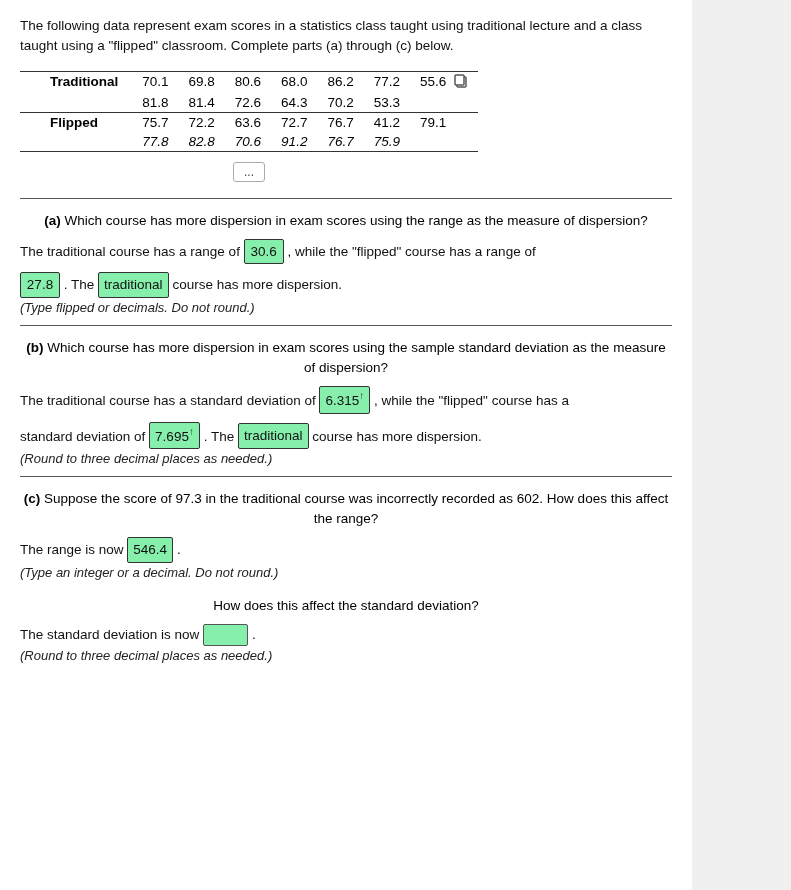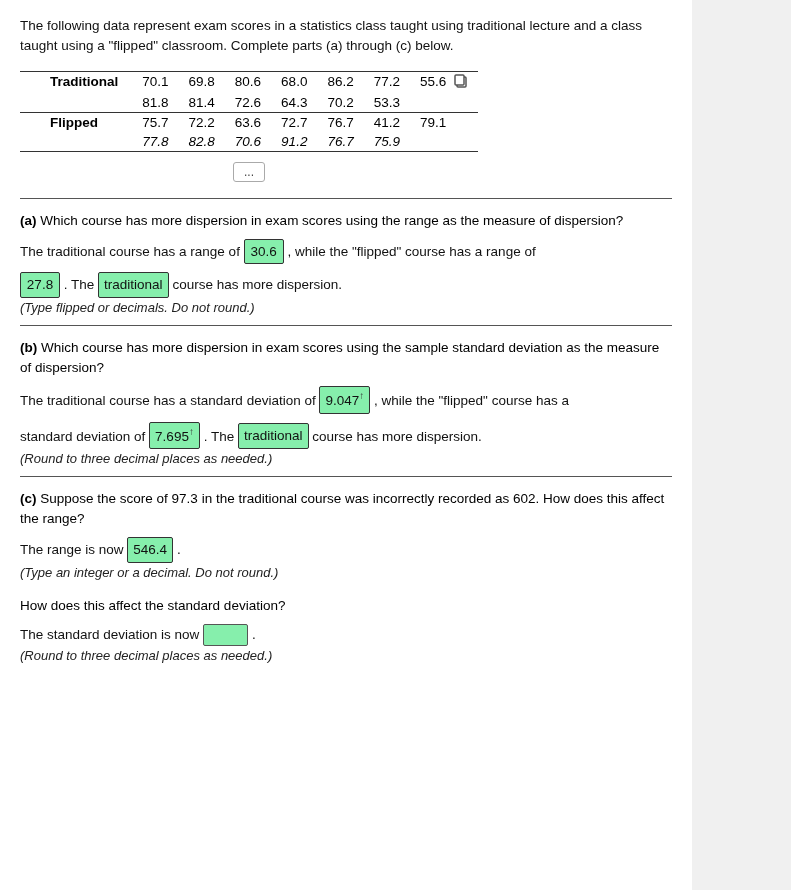--- a/index.html
+++ b/index.html
@@ -111,20 +111,21 @@
     }
 
     .section-block {
       margin-bottom: 10px;
     }
 
     .question-text {
       font-size: 13.5px;
       line-height: 1.5;
       margin-top: 0;
+      text-align: center;
     }
 
     .bottom-input-line {
       display: inline-block;
       border: 1.5px solid #555;
       min-width: 45px;
       height: 22px;
       vertical-align: middle;
       padding: 1px 4px;
     }
@@ -229,21 +230,21 @@
   <hr class="section-divider">
 
   <div class="section-block">
     <p class="question-text">
       <span class="part-label">(b)</span>
       <span>Which course has more dispersion in exam scores using the sample standard deviation as the measure of dispersion?</span>
     </p>
     <p class="answer-text">
       <span>The traditional course has a standard deviation of</span>
       <span class="answer-box">
-        <span>9.047</span><span class="superscript-arrow">↑</span>
+        <span>6.315</span><span class="superscript-arrow">↑</span>
       </span>
       <span>, while the "flipped" course has a</span>
     </p>
     <p class="answer-text">
       <span>standard deviation of</span>
       <span class="answer-box">
         <span>7.695</span><span class="superscript-arrow">↑</span>
       </span>
       <span>. The</span>
       <span class="answer-box">traditional</span>

